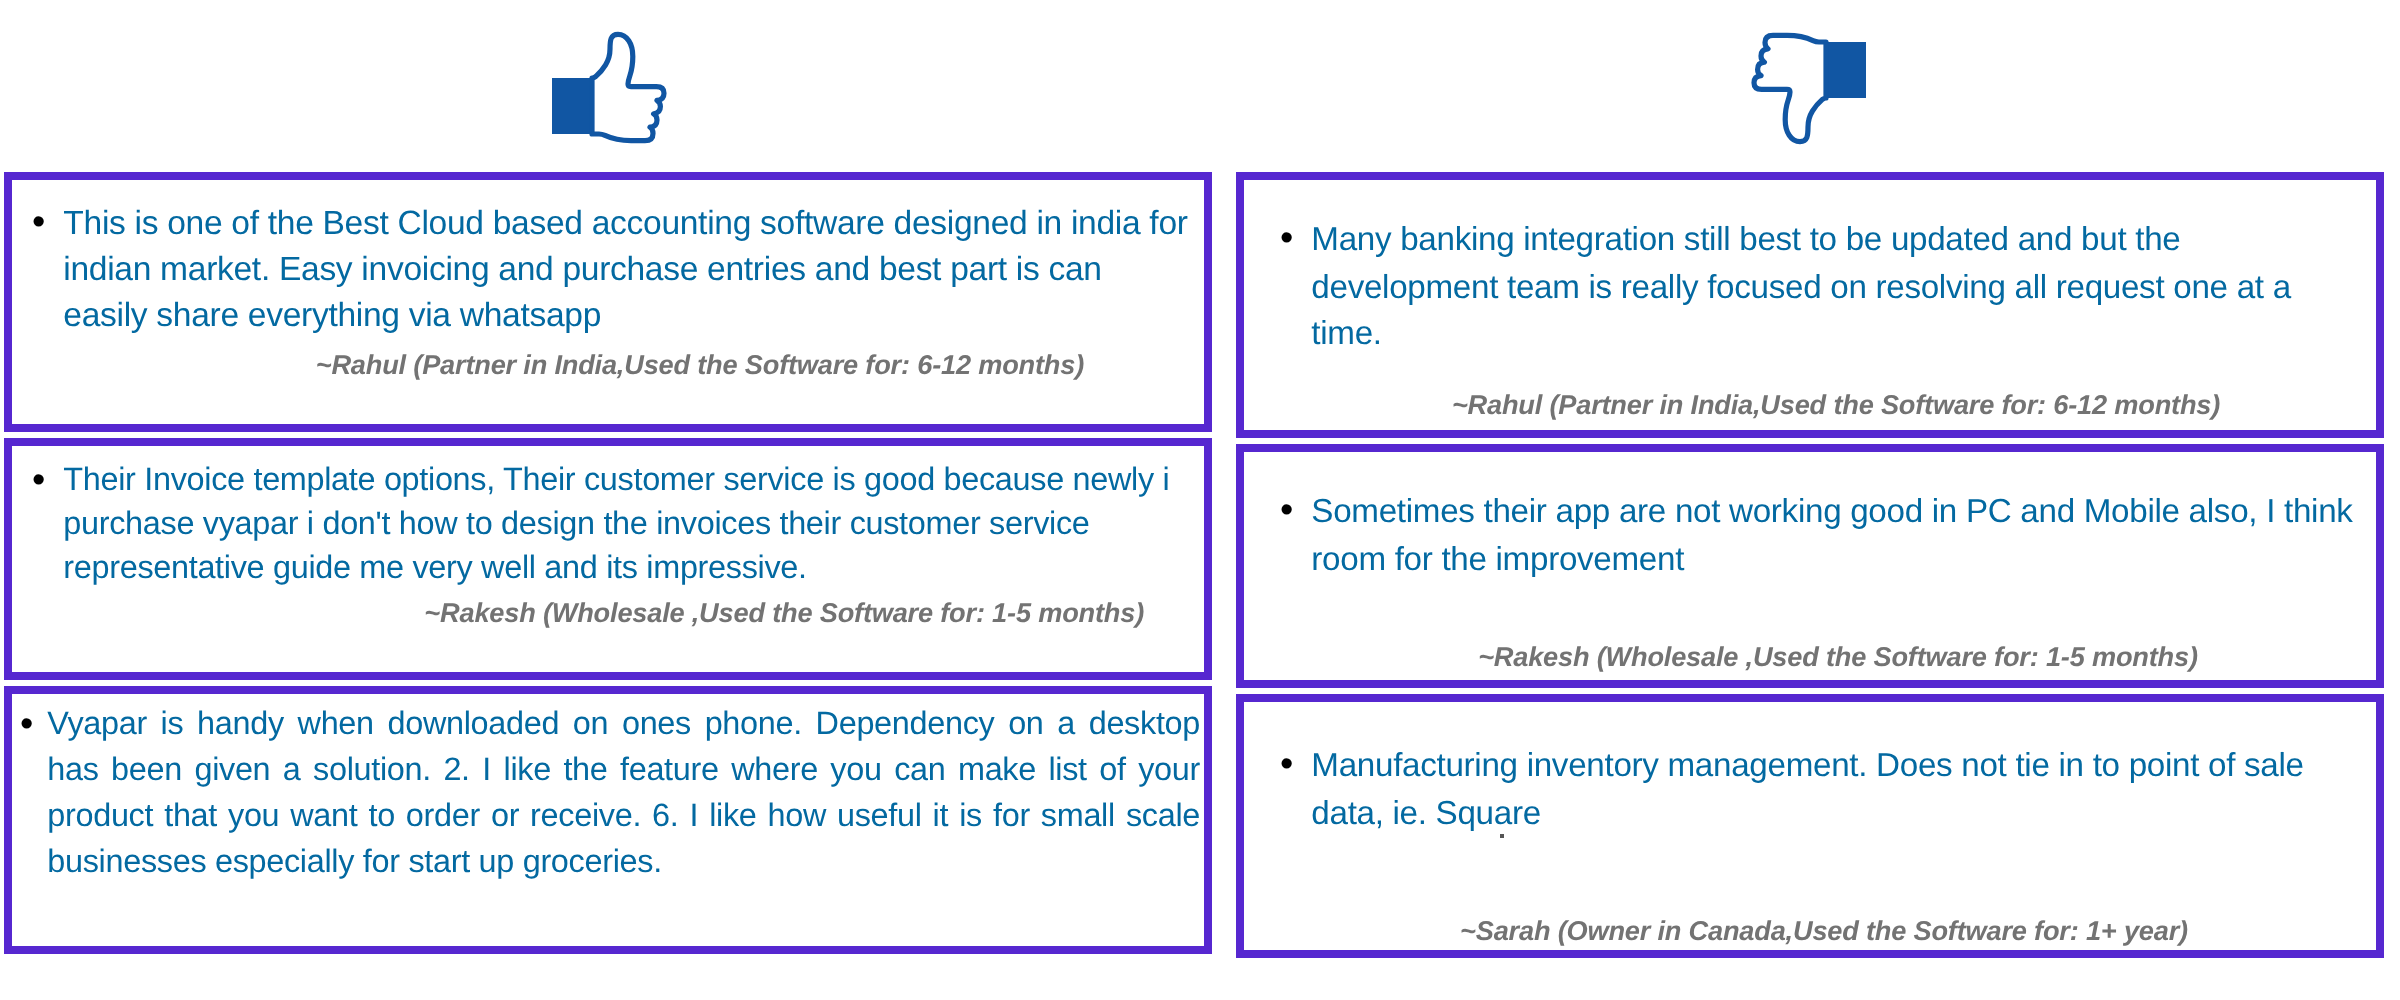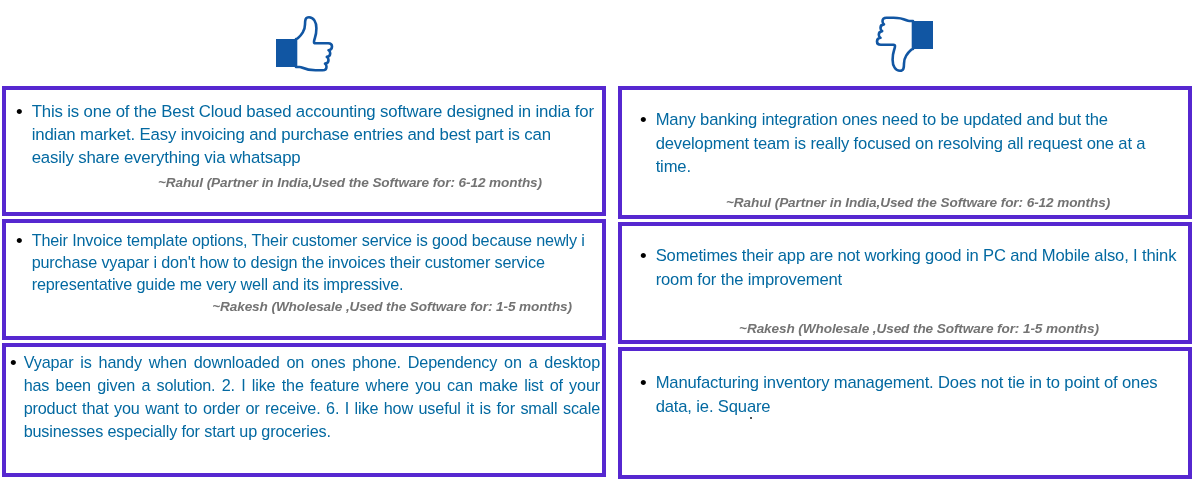--- a/index.html
+++ b/index.html
@@ -183,36 +183,37 @@
       </div>
     </div>
 
   </div>
 
   <div class="column cons">
 
     <div class="review-box b1">
       <div class="bullet-line">
         <span class="bullet-dot">•</span>
-        <span class="bullet-text">Many banking integration ones need to be updated and but the development team is really focused on resolving all request one at a time.</span>
+        <span class="bullet-text">Many banking integration still best to be updated and but the development team is really focused on resolving all request one at a time.</span>
       </div>
       <div class="attribution">~Rahul (Partner in India,Used the Software for: 6-12 months)</div>
     </div>
 
     <div class="review-box b2">
       <div class="bullet-line">
         <span class="bullet-dot">•</span>
         <span class="bullet-text">Sometimes their app are not working good in PC and Mobile also, I think room for the improvement</span>
       </div>
       <div class="attribution">~Rakesh (Wholesale ,Used the Software for: 1-5 months)</div>
     </div>
 
     <div class="review-box b3">
       <div class="bullet-line">
         <span class="bullet-dot">•</span>
-        <span class="bullet-text">Manufacturing inventory management. Does not tie in to point of ones data, ie. Square</span>
+        <span class="bullet-text">Manufacturing inventory management. Does not tie in to point of sale data, ie. Square</span>
       </div>
       <span class="stray-dot"></span>
+      <div class="attribution">~Sarah (Owner in Canada,Used the Software for: 1+ year)</div>
     </div>
 
   </div>
 
 </div>
 
 </body></html>

